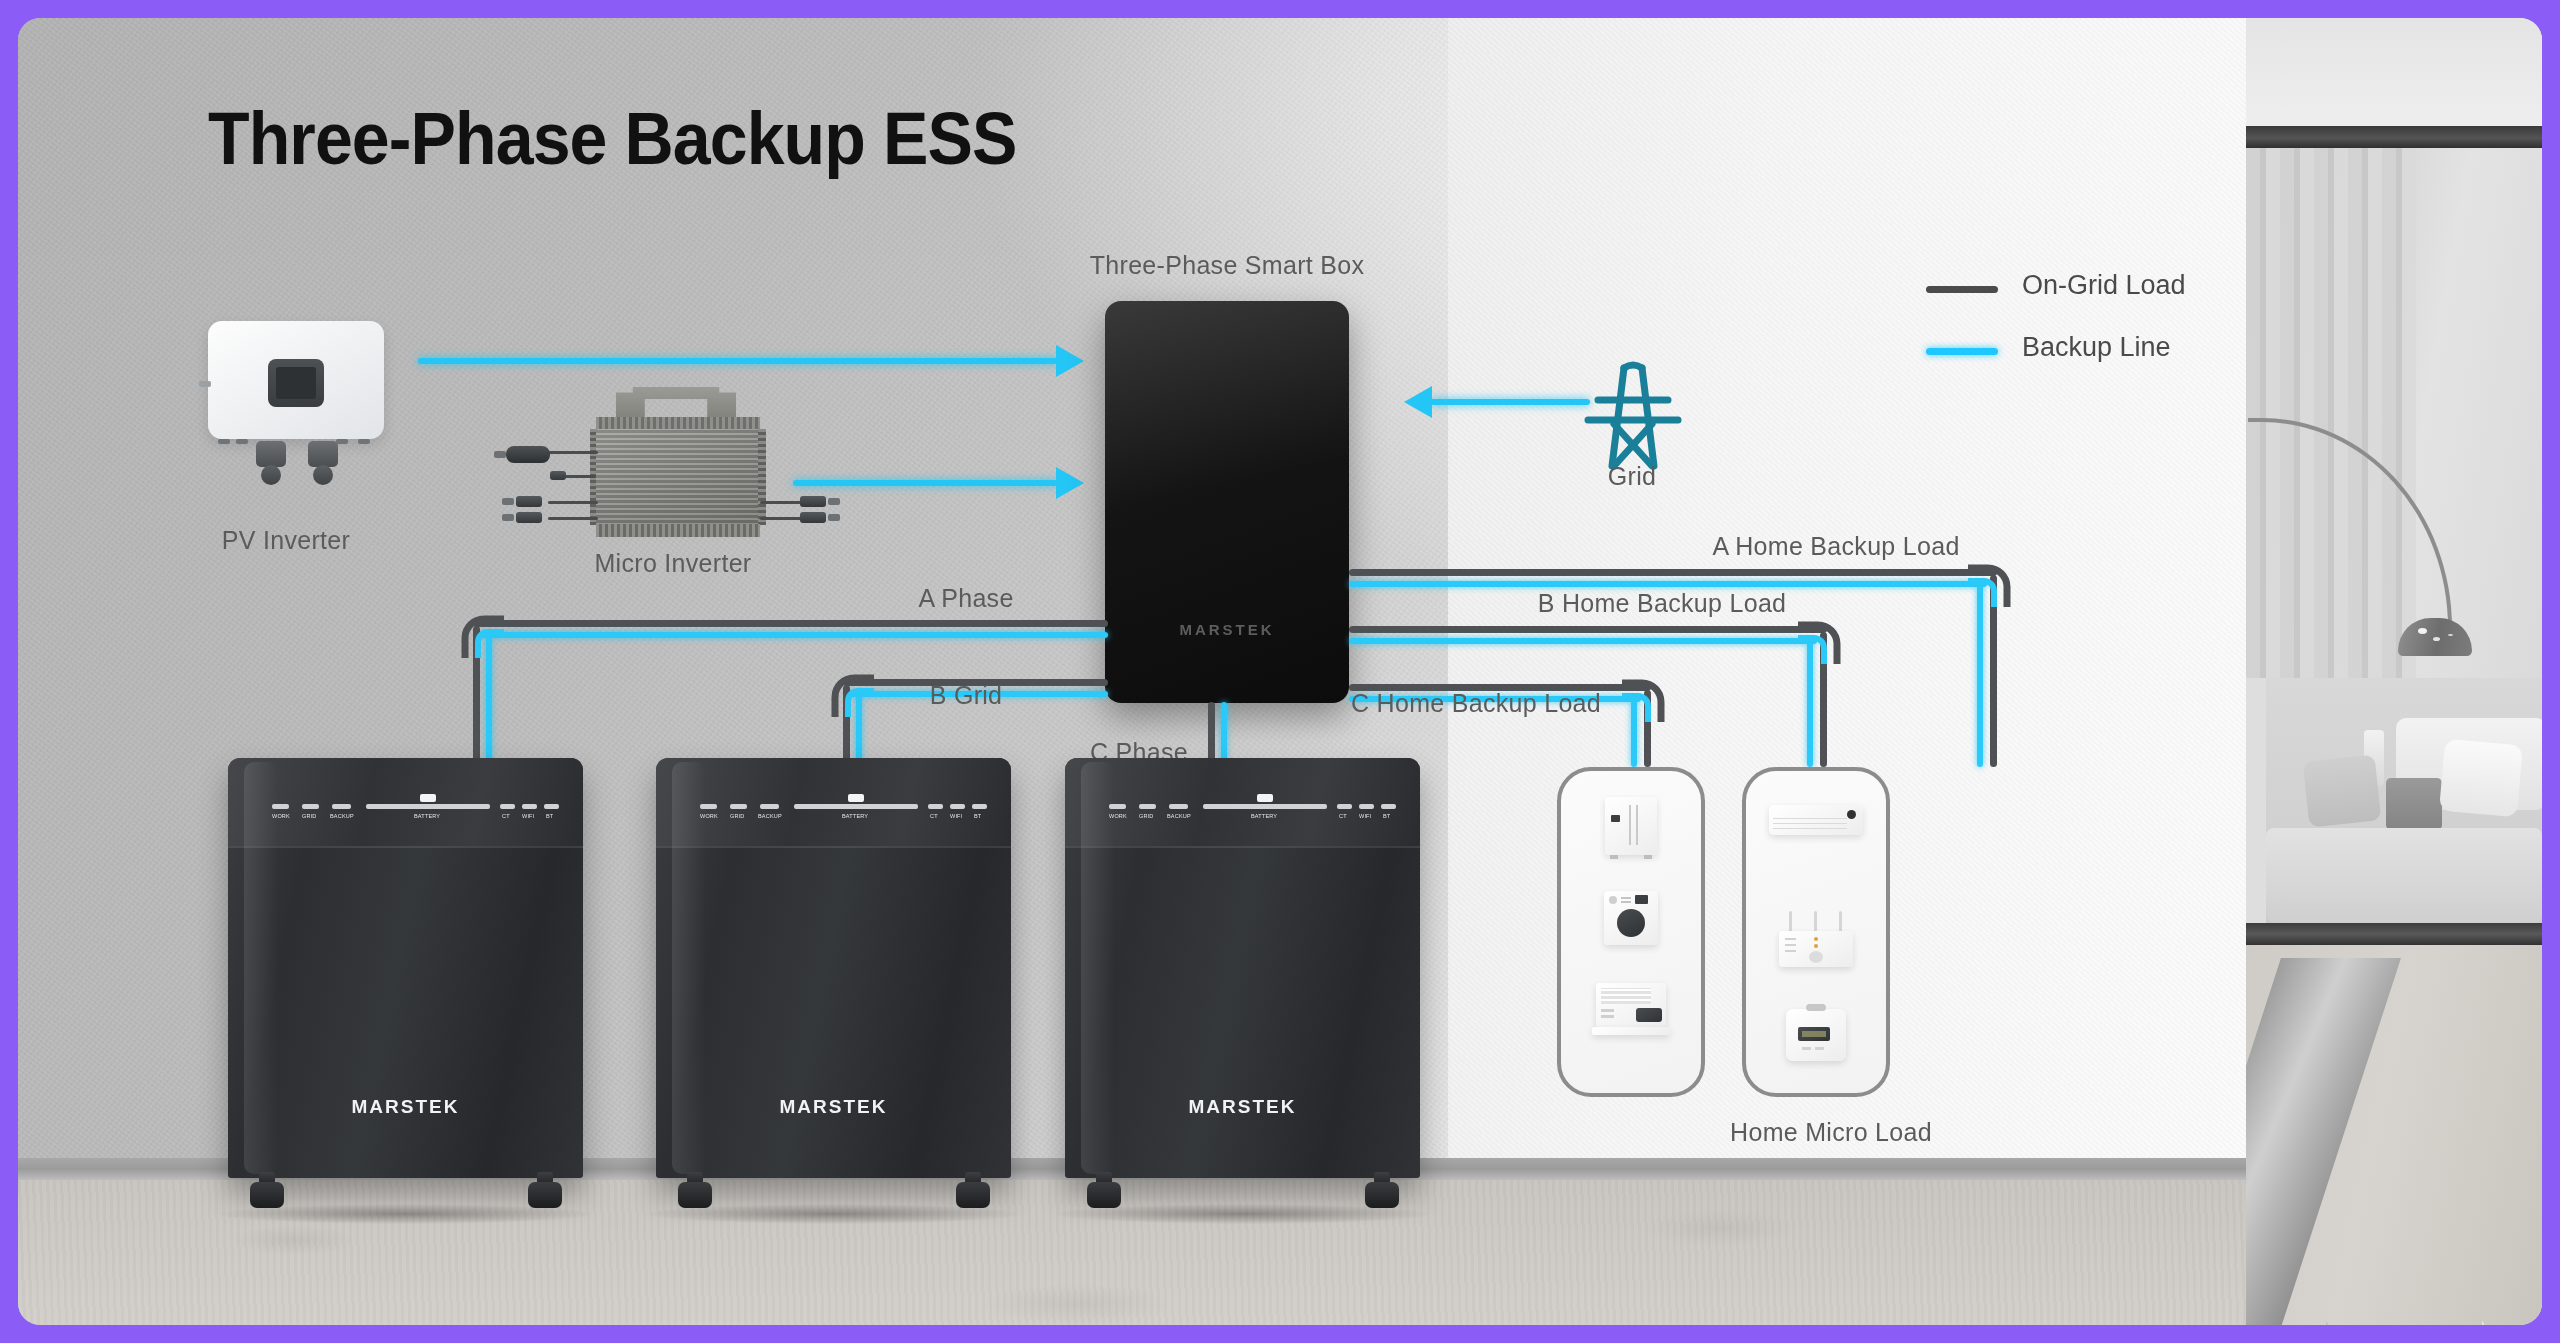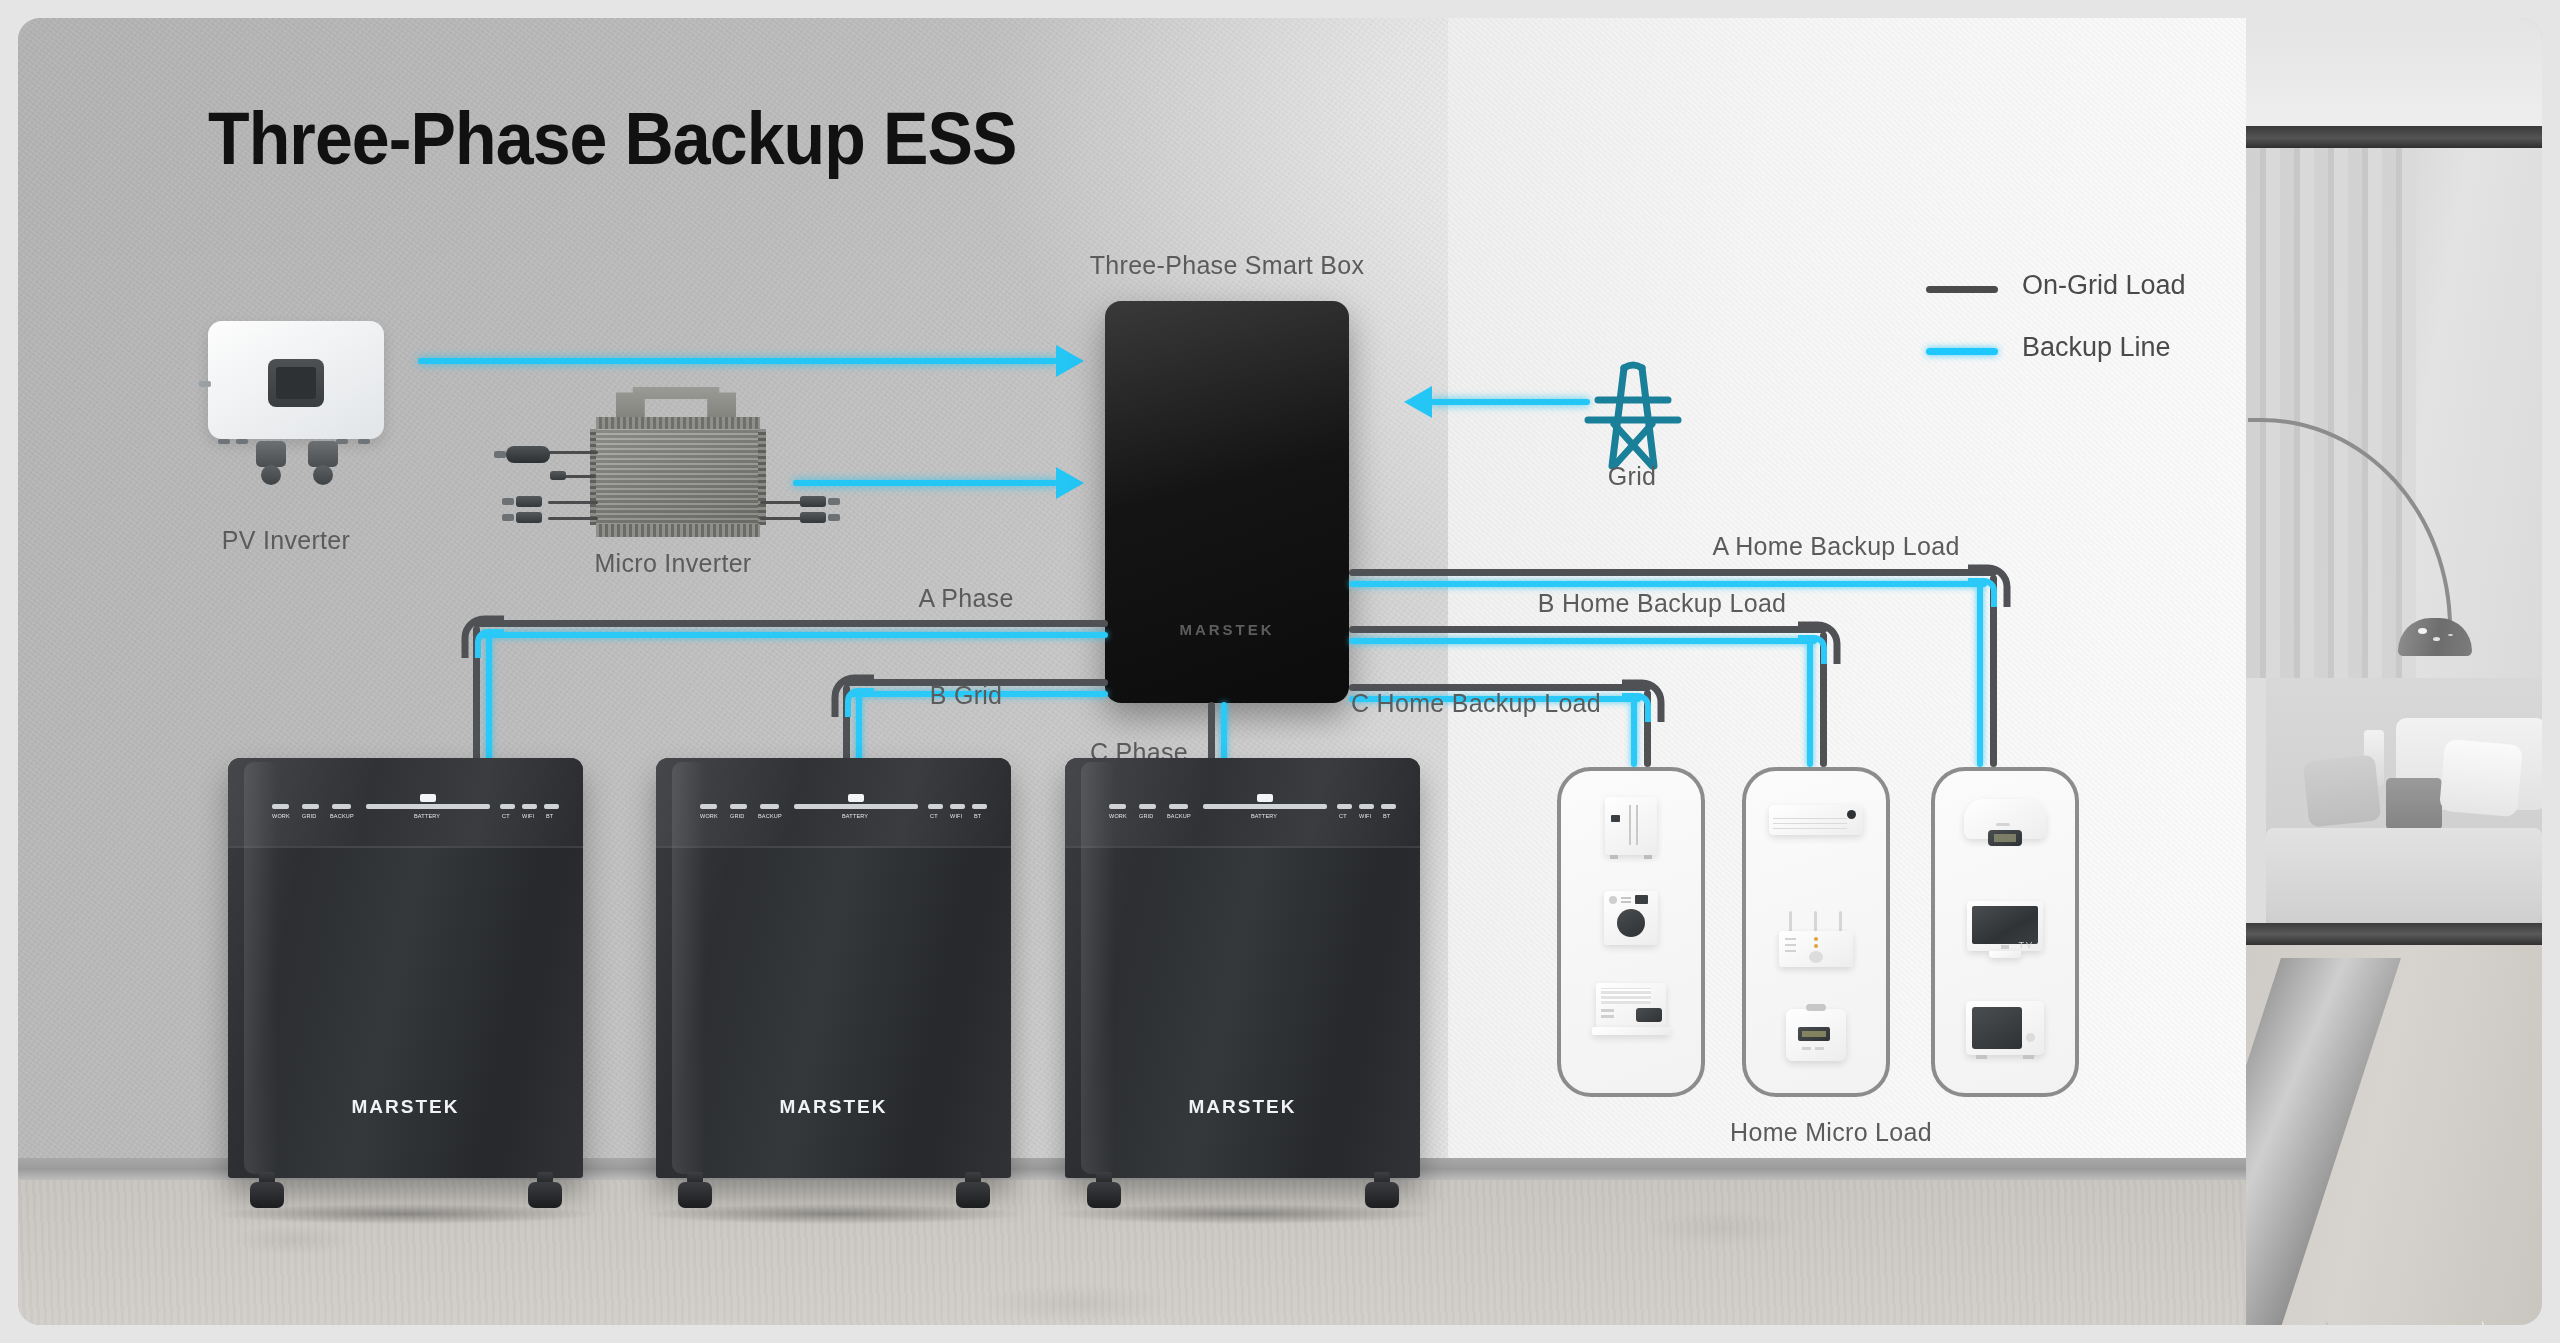--- a/index.html
+++ b/index.html
@@ -3,21 +3,21 @@
 <meta charset="utf-8">
 <title>Three-Phase Backup ESS</title>
 <style>
   html,body{margin:0;padding:0;background:#ffffff;}
   body{font-family:"Liberation Sans","DejaVu Sans",sans-serif;}
 
   .stage{
     position:relative;
     width:2560px;height:1343px;
     overflow:hidden;
-    background:#e5e5e5;
+    background:#8b5cf6;
   }
 
   
   .scene{
     position:absolute;left:18px;top:18px;
     width:2524px;height:1307px;
     border-radius:22px;
     overflow:hidden;
     background:#b9b9b9;
   }
@@ -592,41 +592,17 @@
 
       <div class="appl ap-white" style="top:238px;width:60px;height:52px;border-radius:7px">
         <span style="position:absolute;left:20px;top:-5px;width:20px;height:7px;border-radius:4px;background:#c7c7c7"></span>
         <span class="ap-dark" style="position:absolute;left:12px;top:18px;width:32px;height:14px;border-radius:2px"></span>
         <span style="position:absolute;left:16px;top:22px;width:24px;height:6px;background:#9a9a6a;opacity:.75"></span>
         <span style="position:absolute;left:16px;top:38px;width:9px;height:3px;background:#d3d3d3"></span>
         <span style="position:absolute;left:29px;top:38px;width:9px;height:3px;background:#d3d3d3"></span>
       </div>
     </div>
 
-    <div class="loadpanel" style="left:1913px;top:749px">
-
-      <div class="appl" style="top:28px;width:82px;height:54px">
-        <span class="ap-white" style="position:absolute;left:0;top:0;width:82px;height:40px;border-radius:20px 20px 8px 8px"></span>
-        <span style="position:absolute;left:32px;top:24px;width:14px;height:3px;background:#d4d4d4;border-radius:2px"></span>
-        <span class="ap-dark" style="position:absolute;left:24px;top:31px;width:34px;height:16px;border-radius:4px"></span>
-        <span style="position:absolute;left:30px;top:35px;width:22px;height:8px;background:#8d8d70;opacity:.8"></span>
-      </div>
-
-      <div class="appl" style="top:130px;width:76px;height:58px">
-        <span class="ap-white" style="position:absolute;left:0;top:0;width:76px;height:50px;border-radius:4px"></span>
-        <span style="position:absolute;left:5px;top:5px;width:66px;height:38px;border-radius:2px;background:linear-gradient(150deg,#4b4e50,#303335 60%,#3c3f41)"></span>
-        <span style="position:absolute;right:9px;bottom:9px;color:#cfd2d4;font-size:9px;letter-spacing:2px;">TV</span>
-        <span style="position:absolute;left:34px;top:44px;width:8px;height:4px;background:#cfcfcf"></span>
-        <span class="ap-white" style="position:absolute;left:22px;top:50px;width:32px;height:7px;border-radius:0 0 4px 4px"></span>
-      </div>
-
-      <div class="appl ap-white" style="top:230px;width:78px;height:54px;border-radius:5px">
-        <span style="position:absolute;left:6px;top:6px;width:50px;height:42px;border-radius:3px;background:linear-gradient(150deg,#4b4e50,#2f3234)"></span>
-        <span style="position:absolute;right:9px;top:32px;width:9px;height:9px;border-radius:50%;background:#dcdcdc"></span>
-        <span style="position:absolute;left:10px;bottom:-4px;width:11px;height:4px;background:#c4c4c4"></span>
-        <span style="position:absolute;right:10px;bottom:-4px;width:11px;height:4px;background:#c4c4c4"></span>
-      </div>
-    </div>
 
     <div class="lbl c" style="left:1813px;top:1100px">Home Micro Load</div>
 
   </div>
 </div>
 
 </body></html>

